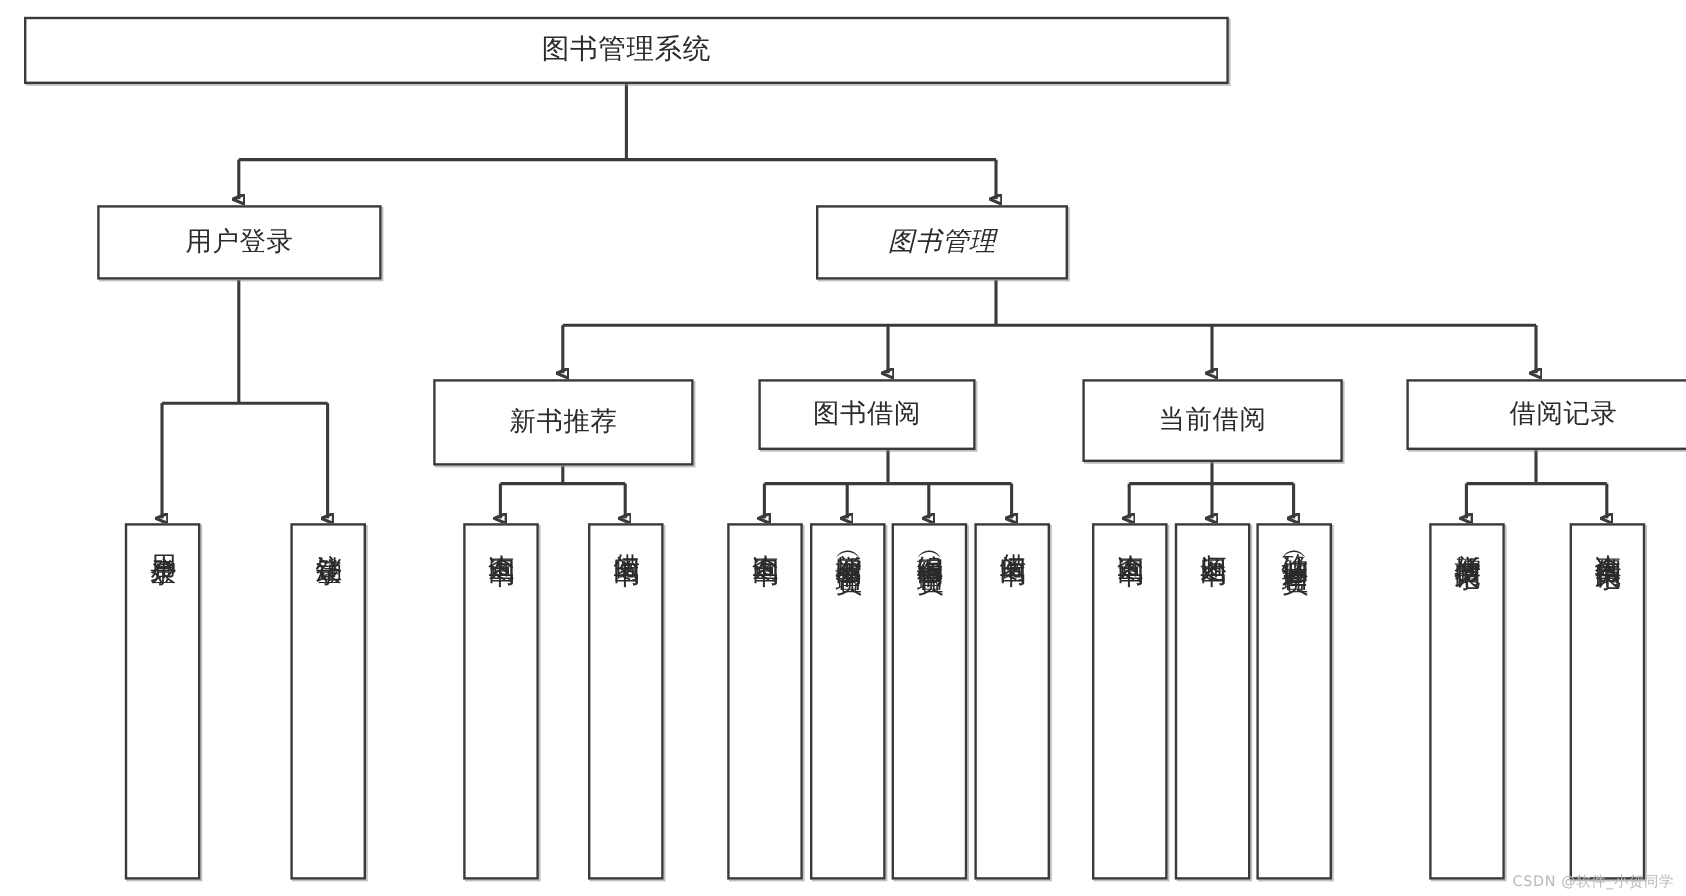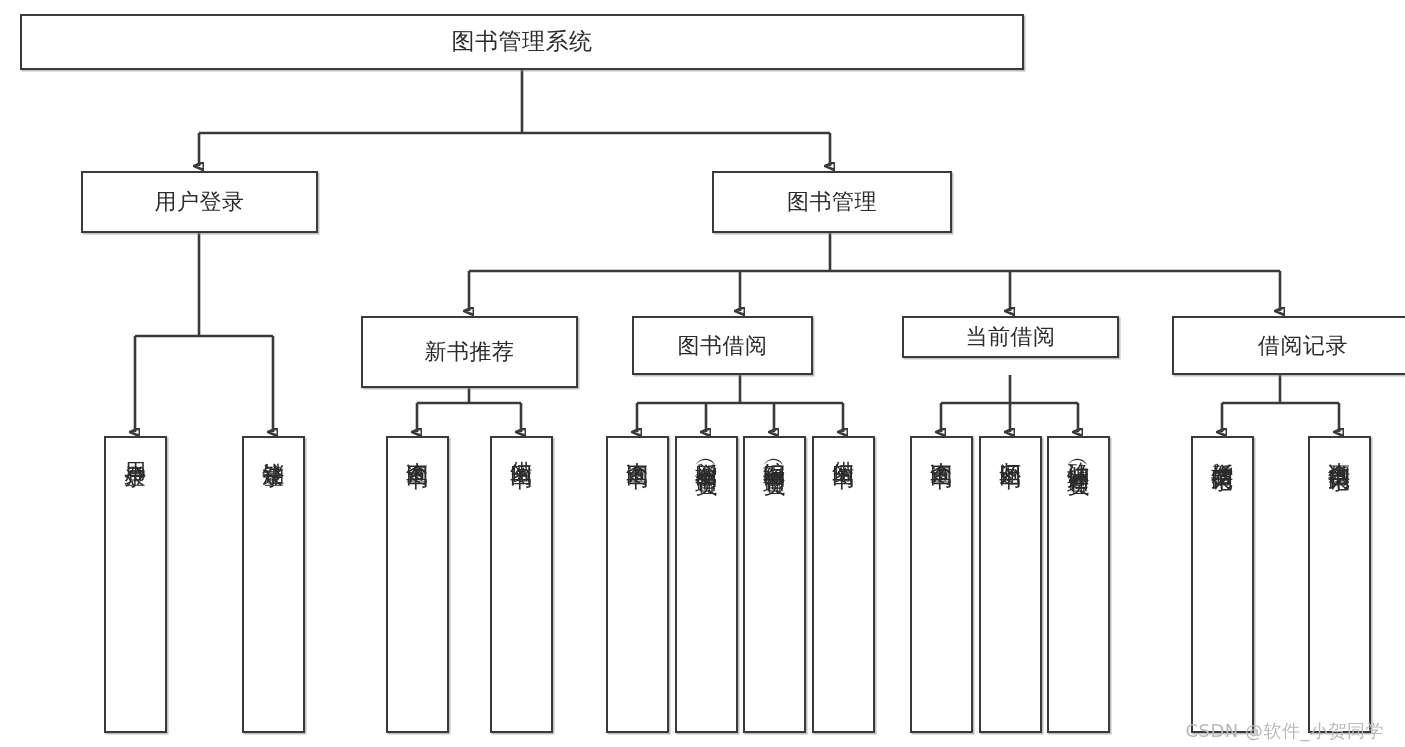--- a/index.html
+++ b/index.html
@@ -58,23 +58,23 @@
     height: 747px;
     pointer-events: none;
   }
   svg.wires path, svg.wires line {
     stroke: #3a3a3a;
     stroke-width: 2.6;
     fill: none;
   }
   .watermark {
     position: absolute;
-    right: 21px;
+    right: 10px;
     bottom: 4px;
-    font-size: 18px;
+    font-size: 12px;
     color: #b9b9b9;
     letter-spacing: 0.5px;
     white-space: nowrap;
     user-select: none;
   }
 </style>
 </head>
 <body>
 
 <div id="canvas">
@@ -129,31 +129,31 @@
     <line x1="1339" y1="403" x2="1339" y2="432" marker-end="url(#arrow)"></line>
   </svg>
 
   <div class="node root" style="left:20px; top:14px; width:1004px; height:56px;">
     <span class="label">图书管理系统</span>
   </div>
 
   <div class="node" style="left:81px; top:171px; width:237px; height:62px;">
     <span class="label">用户登录</span>
   </div>
-  <div class="node" style="left:712px; top:171px; width:240px; height:62px;">
+  <div class="node" style="left:680px; top:171px; width:210px; height:62px;font-style:italic;">
     <span class="label">图书管理</span>
   </div>
 
   <div class="node" style="left:361px; top:316px; width:217px; height:72px;">
     <span class="label">新书推荐</span>
   </div>
   <div class="node" style="left:632px; top:316px; width:181px; height:59px;">
     <span class="label">图书借阅</span>
   </div>
-  <div class="node" style="left:902px; top:316px; width:217px; height:42px;">
+  <div class="node" style="left:902px; top:316px; width:217px; height:69px;">
     <span class="label">当前借阅</span>
   </div>
   <div class="node" style="left:1172px; top:316px; width:262px; height:59px;">
     <span class="label">借阅记录</span>
   </div>
 
   <div class="node leaf" style="left:104px; top:436px; width:63px; height:297px;">
     <span class="label">用户登录</span>
   </div>
   <div class="node leaf" style="left:242px; top:436px; width:63px; height:297px;">

